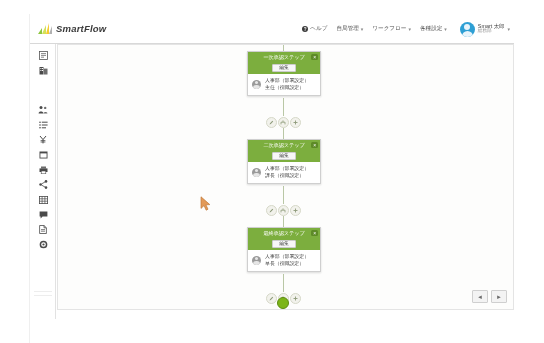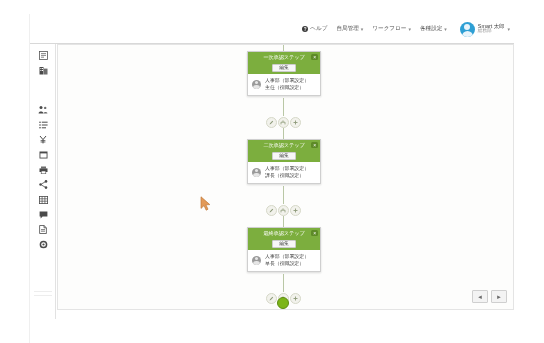--- a/index.html
+++ b/index.html
@@ -216,20 +216,31 @@
 <body>
 
 <div id="app-frame">
 
   <div id="left-edge"></div>
   <div id="right-edge"></div>
   <div id="top-band"></div>
 
   <div id="header">
 
+    <div id="brand">
+      <span>
+        <svg class="logo-svg" width="14" height="11" viewBox="0 0 14 11">
+          <polygon points="0,11 4,11 4,5" fill="#8dc63f"></polygon>
+          <polygon points="4,11 8,11 8,2" fill="#cddc39" opacity="0.85"></polygon>
+          <polygon points="8,11 11,11 11,0" fill="#f5c518" opacity="0.9"></polygon>
+          <polygon points="11,11 14,11 14,3" fill="#9e9e9e" opacity="0.8"></polygon>
+        </svg>
+      </span>
+      <span id="brand-name">SmartFlow</span>
+    </div>
 
     <div id="header-nav">
 
       <div class="hnav-item">
         <span class="help-dot">?</span>
         <span class="cap">ヘルプ</span>
       </div>
 
       <div class="hnav-item">
         <span class="cap">自局管理</span>

